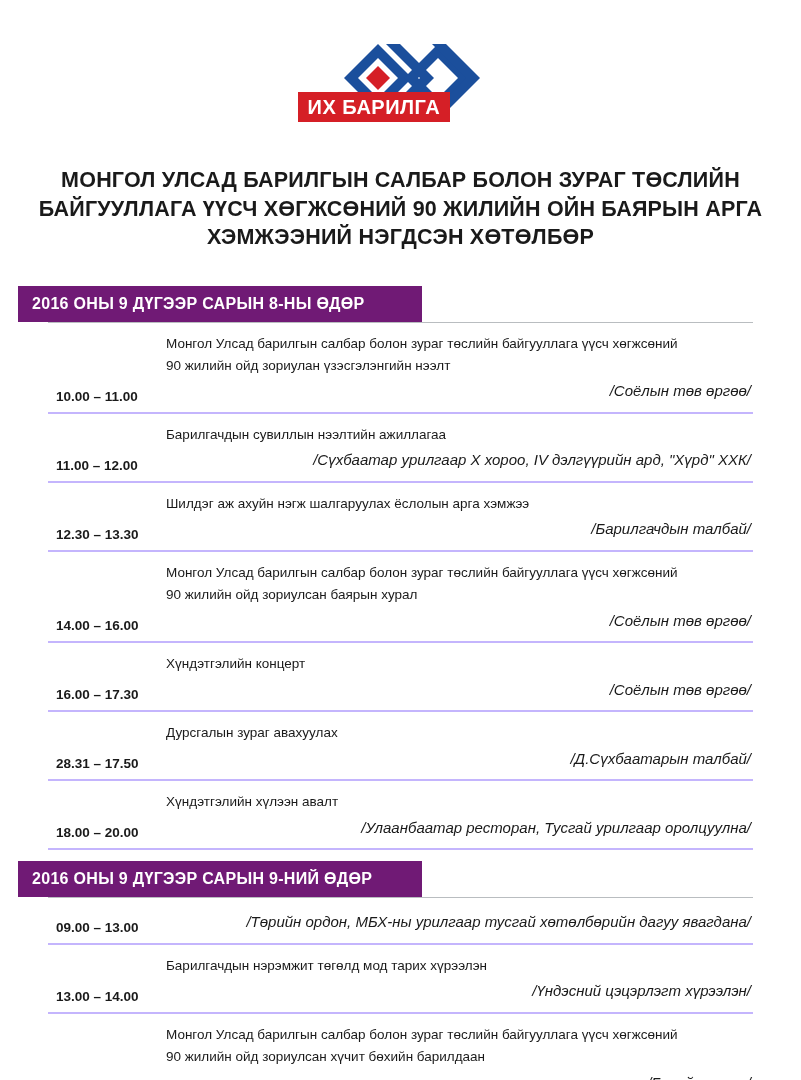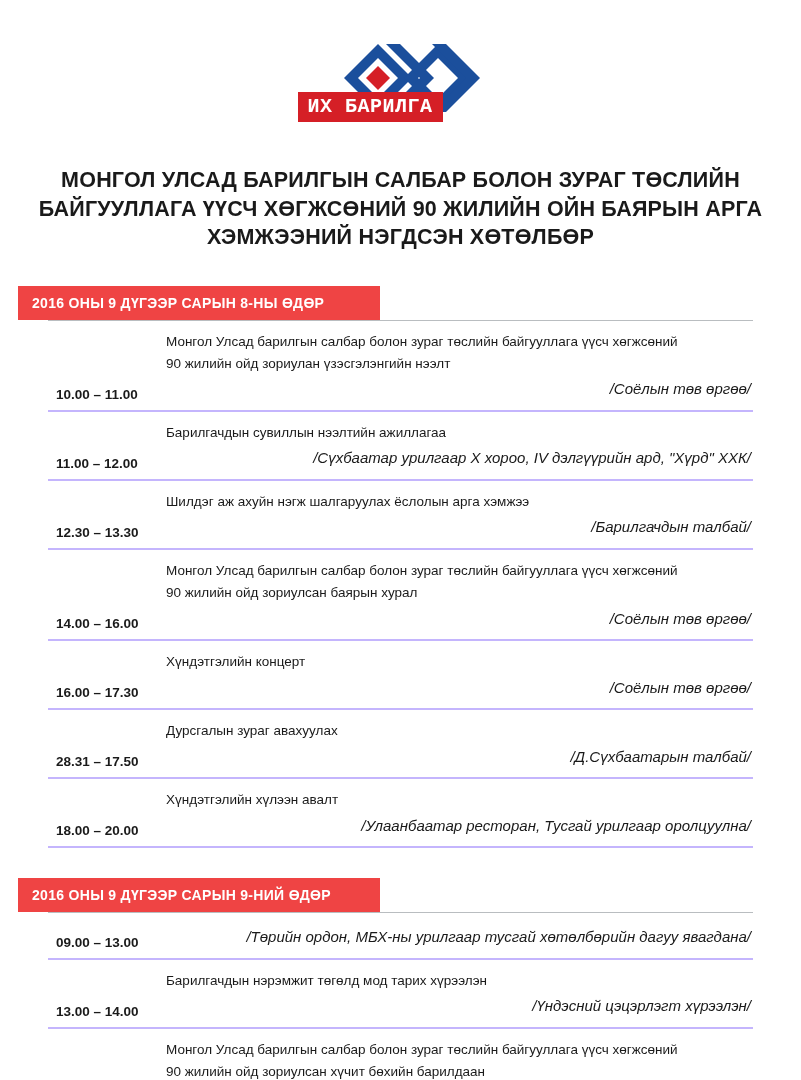--- a/index.html
+++ b/index.html
@@ -39,47 +39,47 @@
   .logo-text {
     position: absolute;
     left: 12px;
     top: 62px;
     background: #d51f26;
     color: #ffffff;
     font-weight: bold;
     font-size: 20px;
     letter-spacing: 0.5px;
     padding: 5px 10px 5px 10px;
-    font-family: Liberation Mono, monospace;
+    font-family: Liberation Sans, sans-serif;
     line-height: 1;
   }
 
   
   .doc-title {
     margin: 26px 30px 0 30px;
     text-align: center;
     font-weight: bold;
     font-size: 21.5px;
     line-height: 1.33;
     color: #1a1a1a;
     letter-spacing: 0.2px;
   }
 
   
   .day-bar {
     margin: 34px 18px 0 18px;
-    background: #ef4444;
+    background: #701a75;
     color: #ffffff;
     font-weight: bold;
-    font-size: 14px;
+    font-size: 16px;
     letter-spacing: 0.3px;
     padding: 9px 0 9px 14px;
-    width: 362px;
-  }
-  .day-bar.second { margin-top: 30px; }
+    width: 404px;
+  }
+  .day-bar.second { margin-top: 11px; }
 
   
   .sched {
     margin: 0 48px 0 48px;
     border-collapse: collapse;
     width: calc(100% - 96px);
   }
   .row {
     border-bottom: 2px solid #c4b5fd;
     padding: 10px 0 8px 0;

